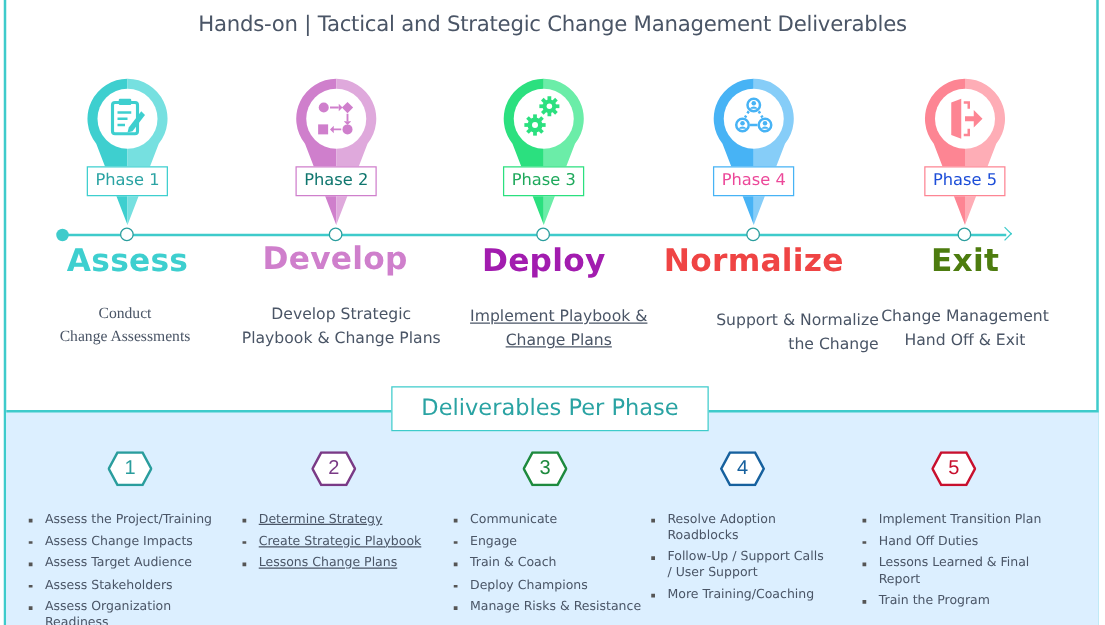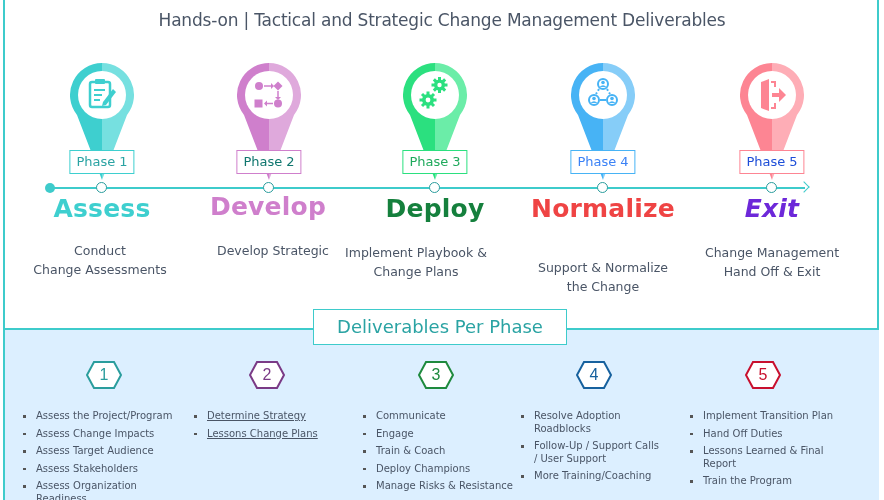--- a/index.html
+++ b/index.html
@@ -6,21 +6,21 @@
   html, body { width: 884px; height: 500px; overflow: hidden; background: #ffffff; }
   body { font-family: "DejaVu Sans", "Liberation Sans", sans-serif; color: #4a5566; position: relative; }
 
   .frame { position: absolute; left: 3px; top: -2px; width: 876px; height: 510px; border: 2px solid #3ecbcb; }
 
   .title { position: absolute; left: 0; top: 10px; width: 884px; text-align: center; font-size: 17px; color: #4a5566; letter-spacing: -0.2px; }
 
   .phase { position: absolute; top: 62px; width: 170px; }
   .pin { position: absolute; left: 50%; top: 0; width: 66px; height: 120px; margin-left: -33px; }
   .pin svg { position: absolute; left: 0; top: 0; }
-  .phase-tag { position: absolute; left: 50%; top: 88px; transform: translateX(-50%); background: #fff; border: 1px solid; padding: 3px 6px 4px; font-size: 13px; white-space: nowrap; }
+  .phase-tag { position: absolute; left: 50%; top: 71px; transform: translateX(-50%); background: #fff; border: 1px solid; padding: 3px 6px 4px; font-size: 13px; white-space: nowrap; }
 
   .timeline { position: absolute; left: 49px; top: 187px; width: 756px; height: 2px; background: #3ecbcb; }
   .tl-start { position: absolute; left: 45px; top: 183px; width: 10px; height: 10px; border-radius: 50%; background: #3ecbcb; }
   .tl-node { position: absolute; top: 182px; width: 11px; height: 11px; border-radius: 50%; background: #fff; border: 1.5px solid #2a9d9d; }
   .tl-arrow { position: absolute; left: 800px; top: 183px; width: 8px; height: 8px; border-top: 1.5px solid #3ecbcb; border-right: 1.5px solid #3ecbcb; transform: rotate(45deg); }
 
   .phase-name { position: absolute; top: 194px; width: 200px; text-align: center; font-size: 25px; font-weight: bold; letter-spacing: 0.2px; }
   .phase-desc { position: absolute; top: 241px; width: 200px; text-align: center; font-size: 12.5px; line-height: 19px; color: #4a5566; }
 
   .lower { position: absolute; left: 5px; top: 328px; width: 874px; height: 180px; background: #dcefff; border-top: 2px solid #3ecbcb; }
@@ -58,21 +58,21 @@
       <line x1="25" y1="28" x2="36" y2="28" stroke="#3ecfcf" stroke-width="2"></line>
       <line x1="25" y1="33" x2="33" y2="33" stroke="#3ecfcf" stroke-width="2"></line>
       <line x1="25" y1="38" x2="31" y2="38" stroke="#3ecfcf" stroke-width="2"></line>
       <path d="M34 40 L44 27 L47 30 L37 43 L33 44 Z" fill="#3ecfcf"></path>
     </svg>
   </div>
   <div class="phase-tag" style="border-color:#3ecfcf;color:#2aa3a3;">Phase 1</div>
 </div>
 <div class="tl-node" style="left:96px;"></div>
 <div class="phase-name" style="left:2px;color:#3ecfcf;">Assess</div>
-<div class="phase-desc" style="left:0px;">
+<div class="phase-desc" style="left:0px;font-family:Liberation Serif, serif;">
   <div>Conduct</div>
   <div>Change Assessments</div>
 </div>
 
 <div class="phase" style="left:184px;">
   <div class="pin">
     <svg width="66" height="120" viewBox="0 0 66 120">
       <path d="M33 1 A32 32 0 0 0 8 53 L33 118 Z" fill="#cf7fcc"></path>
       <path d="M33 1 A32 32 0 0 1 58 53 L33 118 Z" fill="#dfa9dc"></path>
       <circle cx="33" cy="33" r="24" fill="#fff"></circle>
@@ -89,20 +89,21 @@
       <path d="M31 38.5 L28 41.5 L31 44.5 Z" fill="#cf7fcc"></path>
       <circle cx="42" cy="41.5" r="4" fill="#cf7fcc"></circle>
     </svg>
   </div>
   <div class="phase-tag" style="border-color:#cf7fcc;color:#0f766e;">Phase 2</div>
 </div>
 <div class="tl-node" style="left:263px;"></div>
 <div class="phase-name" style="left:168px;color:#cf7fcc;top:192px;">Develop</div>
 <div class="phase-desc" style="left:173px;">
   <div>Develop Strategic</div>
+  <div>Playbook &amp; Change Plans</div>
 </div>
 
 <div class="phase" style="left:350px;">
   <div class="pin">
     <svg width="66" height="120" viewBox="0 0 66 120">
       <path d="M33 1 A32 32 0 0 0 8 53 L33 118 Z" fill="#2be07f"></path>
       <path d="M33 1 A32 32 0 0 1 58 53 L33 118 Z" fill="#6beda8"></path>
       <circle cx="33" cy="33" r="24" fill="#fff"></circle>
     </svg>
     <svg width="66" height="66" viewBox="0 0 66 66">
@@ -118,22 +119,22 @@
         <rect x="24.5" y="29.5" width="3" height="17" transform="rotate(45 26 38)"></rect>
         <rect x="24.5" y="29.5" width="3" height="17" transform="rotate(-45 26 38)"></rect>
       </g>
       <circle cx="37.5" cy="23" r="2.2" fill="#fff"></circle>
       <circle cx="26" cy="38" r="2.4" fill="#fff"></circle>
     </svg>
   </div>
   <div class="phase-tag" style="border-color:#2be07f;color:#1fa95c;">Phase 3</div>
 </div>
 <div class="tl-node" style="left:429px;"></div>
-<div class="phase-name" style="left:335px;color:#15803d;text-align:center;">Deploy</div>
-<div class="phase-desc" style="left:316px;top:243px;">
+<div class="phase-name" style="left:335px;color:#a21caf;text-align:center;">Deploy</div>
+<div class="phase-desc" style="left:347px;top:243px;text-decoration:underline;">
   <div>Implement Playbook &amp;</div>
   <div>Change Plans</div>
 </div>
 
 <div class="phase" style="left:518px;">
   <div class="pin">
     <svg width="66" height="120" viewBox="0 0 66 120">
       <path d="M33 1 A32 32 0 0 0 8 53 L33 118 Z" fill="#47b3f5"></path>
       <path d="M33 1 A32 32 0 0 1 58 53 L33 118 Z" fill="#86cdf8"></path>
       <circle cx="33" cy="33" r="24" fill="#fff"></circle>
@@ -150,25 +151,25 @@
       <g fill="#47b3f5">
         <circle cx="33" cy="20.5" r="1.8"></circle>
           <path d="M29.5 25 Q33 21.5 36.5 25 Z"></path>
         <circle cx="24" cy="36.5" r="1.8"></circle>
           <path d="M20.5 41 Q24 37.5 27.5 41 Z"></path>
         <circle cx="42" cy="36.5" r="1.8"></circle>
           <path d="M38.5 41 Q42 37.5 45.5 41 Z"></path>
       </g>
     </svg>
   </div>
-  <div class="phase-tag" style="border-color:#47b3f5;color:#3b82f6;">Phase 4</div>
+  <div class="phase-tag" style="border-color:#47b3f5;color:#ec4899;">Phase 4</div>
 </div>
 <div class="tl-node" style="left:597px;"></div>
 <div class="phase-name" style="left:503px;color:#ef4444;">Normalize</div>
-<div class="phase-desc" style="left:503px;top:258px;">
+<div class="phase-desc" style="left:503px;top:246px;text-align:right;">
   <div>Support &amp; Normalize</div>
   <div>the Change</div>
 </div>
 
 <div class="phase" style="left:687px;">
   <div class="pin">
     <svg width="66" height="120" viewBox="0 0 66 120">
       <path d="M33 1 A32 32 0 0 0 8 53 L33 118 Z" fill="#fd8593"></path>
       <path d="M33 1 A32 32 0 0 1 58 53 L33 118 Z" fill="#feadb6"></path>
       <circle cx="33" cy="33" r="24" fill="#fff"></circle>
@@ -177,21 +178,21 @@
       <path d="M22 20 L30 17 L30 49 L22 46 Z" fill="#fd8593"></path>
       <path d="M32 20 L36 20 L36 25" fill="none" stroke="#fd8593" stroke-width="2"></path>
       <path d="M32 46 L36 46 L36 41" fill="none" stroke="#fd8593" stroke-width="2"></path>
       <rect x="33" y="31" width="8" height="4" fill="#fd8593"></rect>
       <path d="M40 26 L47 33 L40 40 Z" fill="#fd8593"></path>
     </svg>
   </div>
   <div class="phase-tag" style="border-color:#fd8593;color:#1d4ed8;">Phase 5</div>
 </div>
 <div class="tl-node" style="left:766px;"></div>
-<div class="phase-name" style="left:672px;color:#6d28d9;font-style:italic;">Exit</div>
+<div class="phase-name" style="left:672px;color:#4d7c0f;">Exit</div>
 <div class="phase-desc" style="left:672px;top:243px;">
   <div>Change Management</div>
   <div>Hand Off &amp; Exit</div>
 </div>
 
 <div class="lower"></div>
 <div class="deliv-title">Deliverables Per Phase</div>
 
 <div class="hex" style="left:86px;">
   <svg width="36" height="28" viewBox="0 0 36 28">
@@ -218,28 +219,29 @@
   <span style="color:#17619e;">4</span>
 </div>
 <div class="hex" style="left:745px;">
   <svg width="36" height="28" viewBox="0 0 36 28">
       <path d="M8 1 L28 1 L35 14 L28 27 L8 27 L1 14 Z" fill="#fff" stroke="#c8102e" stroke-width="2"></path>
     </svg>
   <span style="color:#c8102e;">5</span>
 </div>
 
 <ul class="list" style="left:22px;width:160px;">
-  <li>Assess the Project/Program</li>
+  <li>Assess the Project/Training</li>
   <li>Assess Change Impacts</li>
   <li>Assess Target Audience</li>
   <li>Assess Stakeholders</li>
   <li style="width:125px;">Assess Organization Readiness</li>
 </ul>
 <ul class="list" style="left:193px;width:160px;text-decoration:underline;">
   <li>Determine Strategy</li>
+  <li>Create Strategic Playbook</li>
   <li>Lessons Change Plans</li>
 </ul>
 <ul class="list" style="left:362px;width:160px;">
   <li>Communicate</li>
   <li>Engage</li>
   <li>Train &amp; Coach</li>
   <li>Deploy Champions</li>
   <li>Manage Risks &amp; Resistance</li>
 </ul>
 <ul class="list" style="left:520px;width:150px;">

